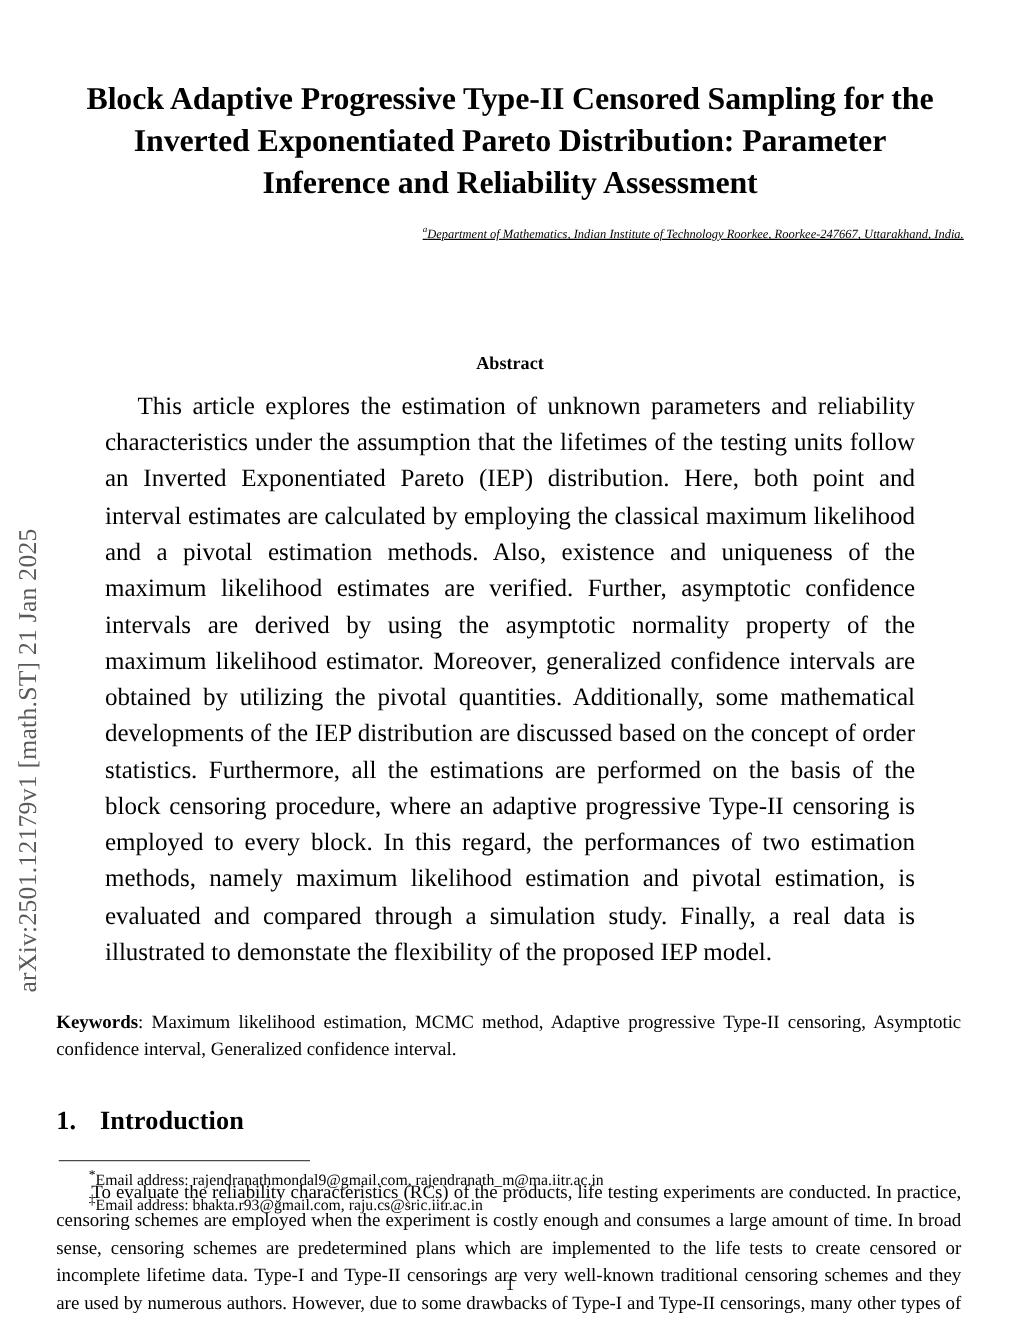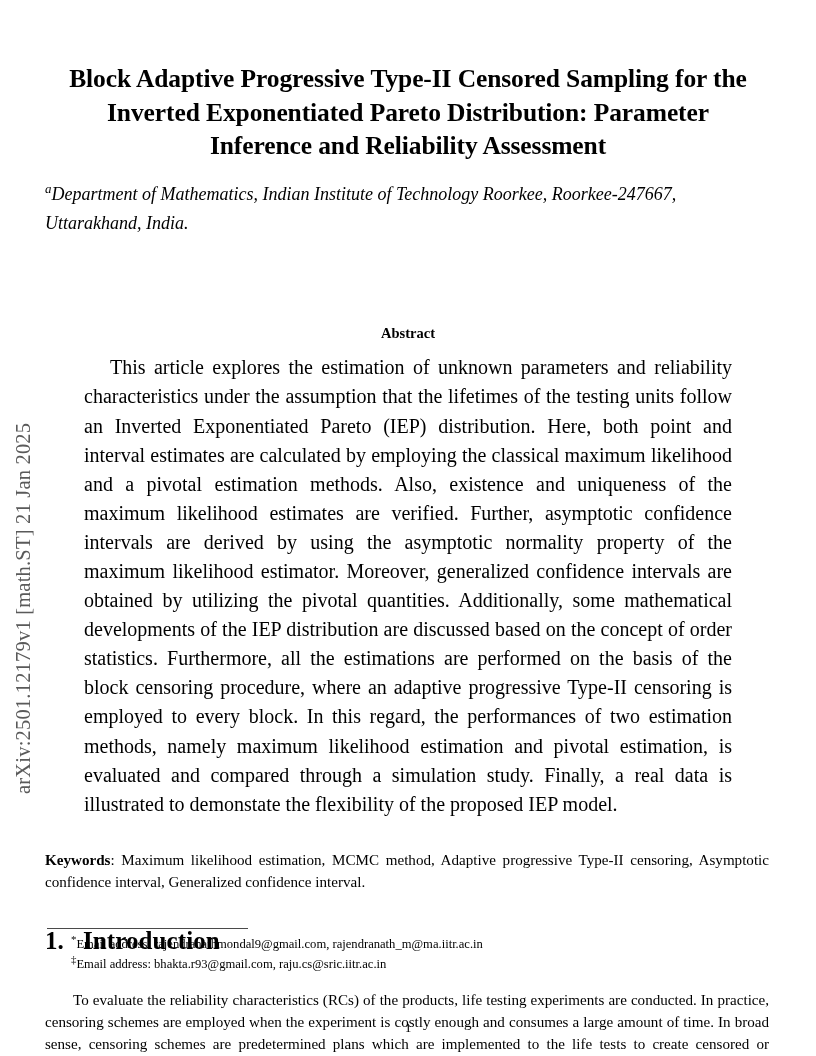--- a/index.html
+++ b/index.html
@@ -71,25 +71,26 @@
     font-size: 17.5px;
     line-height: 1.3;
   }
   .authors sup {
     font-size: 0.62em;
     font-style: italic;
     vertical-align: super;
     line-height: 0;
   }
   .affil {
-    text-align: left;
+    text-align: right;
     font-style: italic;
-    font-size: 18px;
+    font-size: 10px;
     line-height: 1.62;
     margin-top: 5px;
+    text-decoration: underline;
   }
   .affil sup {
     font-size: 0.72em;
     vertical-align: super;
     line-height: 0;
   }
 
   
   .abstract-head {
     margin-top: 87px;
@@ -114,21 +115,21 @@
     font-size: 15.1px;
     line-height: 1.45;
     text-align: justify;
     width: 724px;
   }
   .keywords b { font-weight: bold; }
 
   
   .section-head {
     margin-top: 33px;
-    font-size: 25px;
+    font-size: 21px;
     font-weight: bold;
     letter-spacing: 0.1px;
   }
   .section-head .num { margin-right: 19px; }
 
   
   .body-par {
     margin-top: 34px;
     font-size: 15.1px;
     line-height: 1.46;

